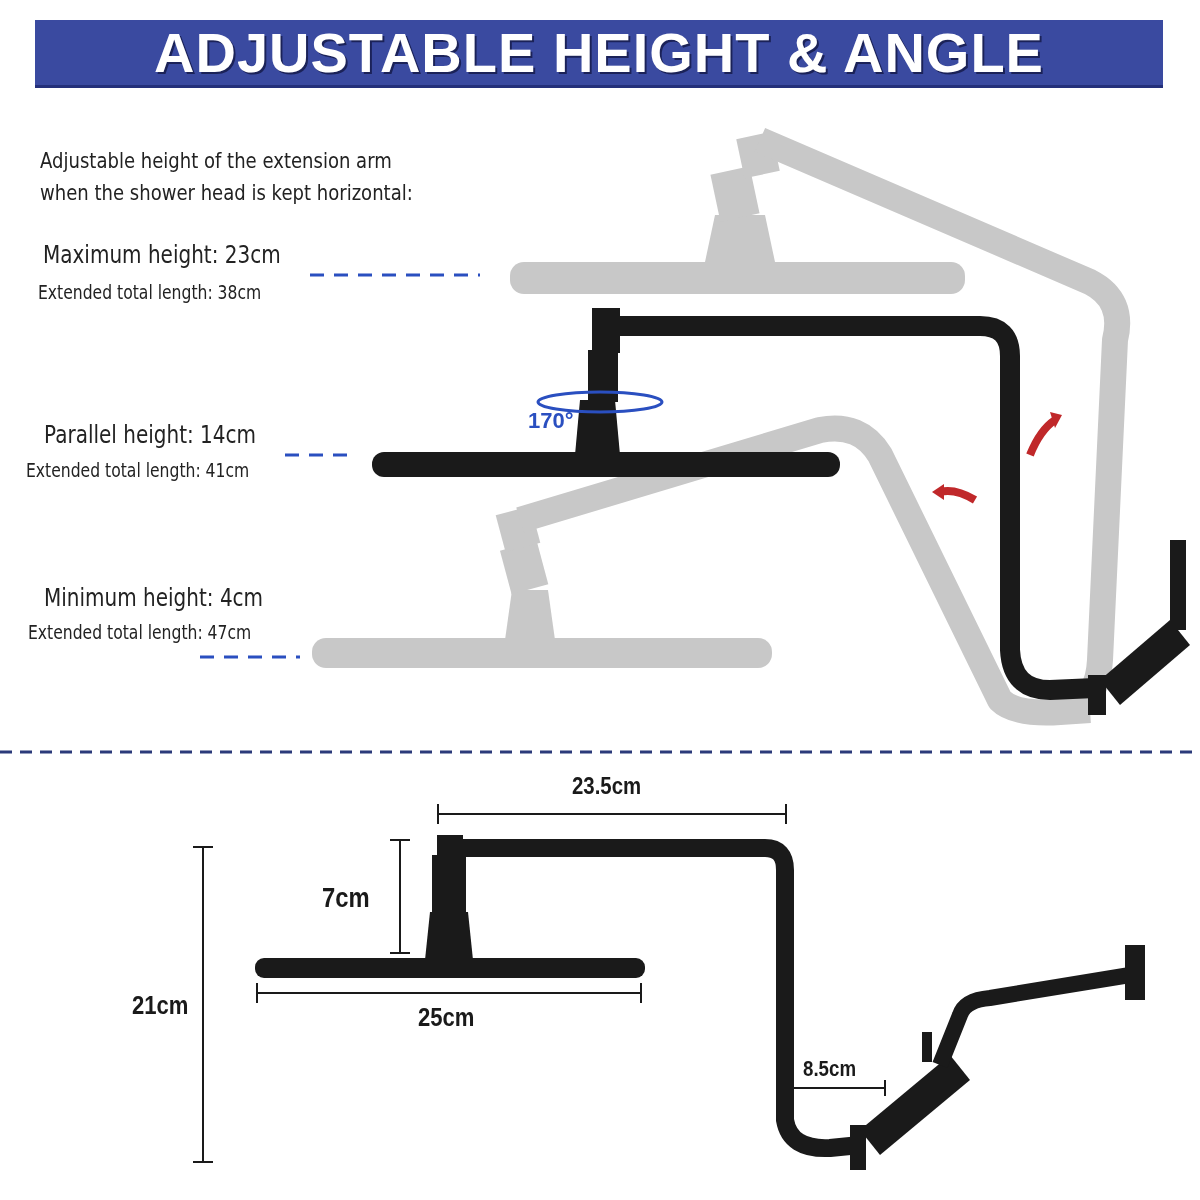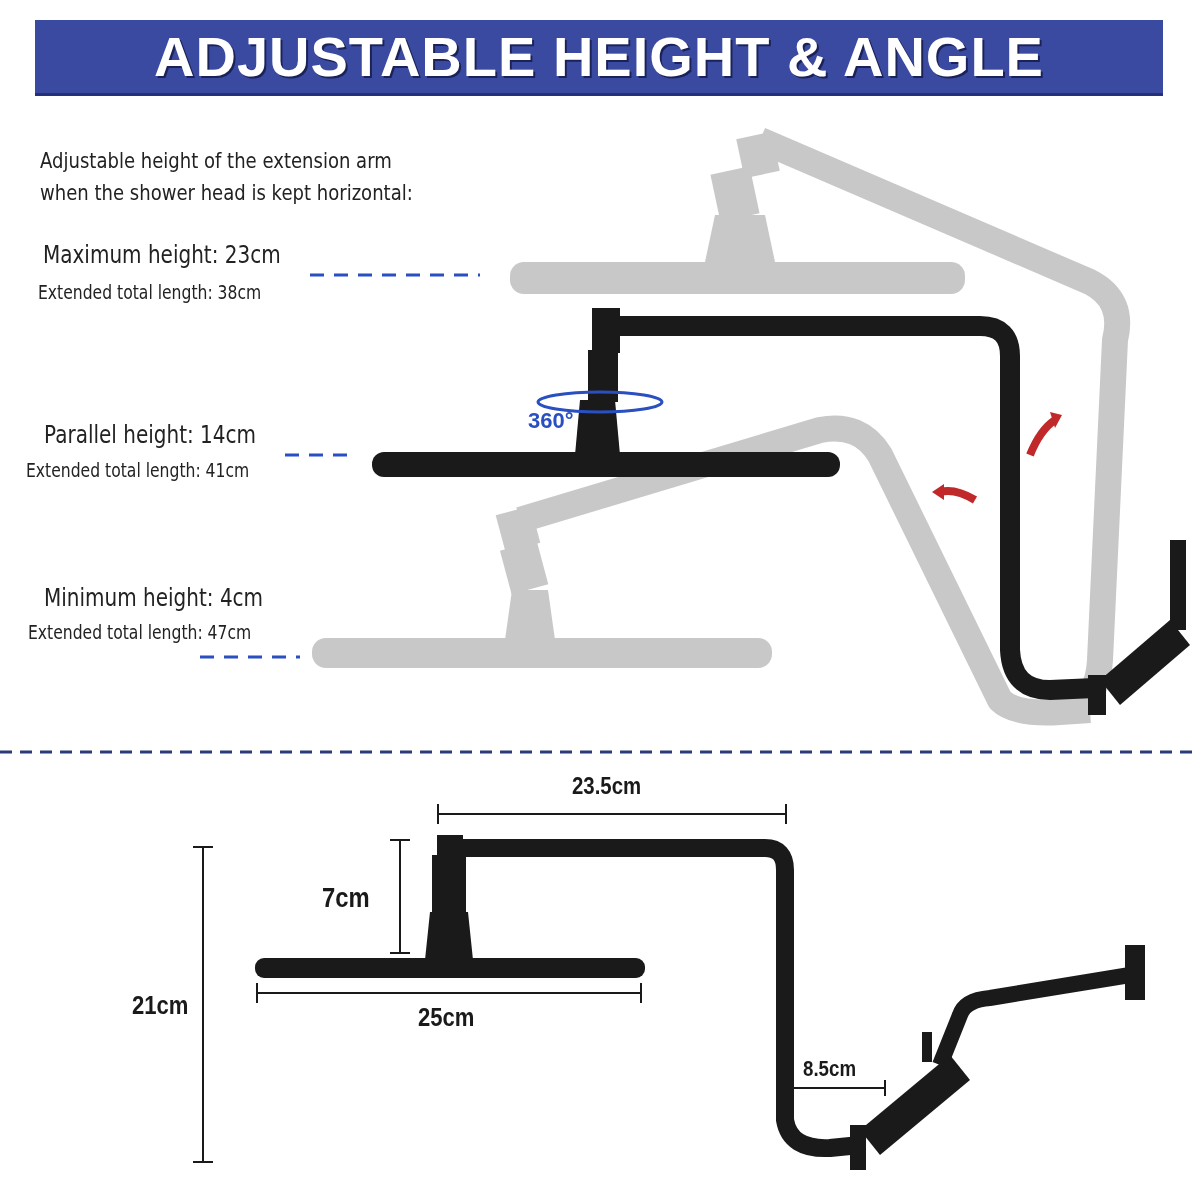--- a/index.html
+++ b/index.html
@@ -1,17 +1,17 @@
 <!DOCTYPE html>
 <html><head>
 <meta charset="utf-8">
 <style>
   html, body { margin:0; padding:0; background:#ffffff; }
   body { width:1200px; height:1200px; position:relative; overflow:hidden; font-family:"Liberation Sans", sans-serif; }
-  .banner { position:absolute; left:35px; top:20px; width:1128px; height:76px; background:#3a4aa0; border-bottom:3px solid #24307a; box-sizing:border-box; display:flex; align-items:center; justify-content:center; }
+  .banner { position:absolute; left:35px; top:20px; width:1128px; height:68px; background:#3a4aa0; border-bottom:3px solid #24307a; box-sizing:border-box; display:flex; align-items:center; justify-content:center; }
   .banner-text { color:#ffffff; font-family:"Liberation Sans", sans-serif; font-weight:bold; font-size:56px; letter-spacing:1px; text-shadow:2px 2px 0 #1b2258; }
   .txt { position:absolute; font-family:"DejaVu Sans", sans-serif; color:#222; white-space:nowrap; transform-origin:left top; }
   .intro { left:40px; top:145px; font-size:22px; line-height:32px; transform:scaleX(0.82); }
   .lab-main { font-size:25px; }
   .lab-sub { font-size:20px; }
   .dim { position:absolute; font-family:"Liberation Sans", sans-serif; font-weight:bold; color:#1a1a1a; white-space:nowrap; transform:scaleX(0.85); transform-origin:left top; }
   .deg { position:absolute; font-family:"Liberation Sans", sans-serif; font-weight:bold; color:#2a4fc0; font-size:22px; }
   svg.art { position:absolute; left:0; top:0; }
 </style>
 </head>
@@ -101,19 +101,19 @@
       <line x1="641" y1="983" x2="641" y2="1003"></line>
     <line x1="203" y1="847" x2="203" y2="1162"></line>
       <line x1="193" y1="847" x2="213" y2="847"></line>
       <line x1="193" y1="1162" x2="213" y2="1162"></line>
     <line x1="792" y1="1088" x2="885" y2="1088"></line>
       <line x1="792" y1="1080" x2="792" y2="1096"></line>
       <line x1="885" y1="1080" x2="885" y2="1096"></line>
   </g>
 </svg>
 
-<div class="deg" style="left:528px;top:408px;">360°</div>
+<div class="deg" style="left:528px;top:408px;">170°</div>
 
 <div class="dim" style="left:572px;top:772px;font-size:24px;">23.5cm</div>
 <div class="dim" style="left:322px;top:882px;font-size:28px;">7cm</div>
 <div class="dim" style="left:418px;top:1002px;font-size:26px;">25cm</div>
 <div class="dim" style="left:132px;top:990px;font-size:26px;">21cm</div>
 <div class="dim" style="left:803px;top:1056px;font-size:22px;">8.5cm</div>
 
 </body></html>

